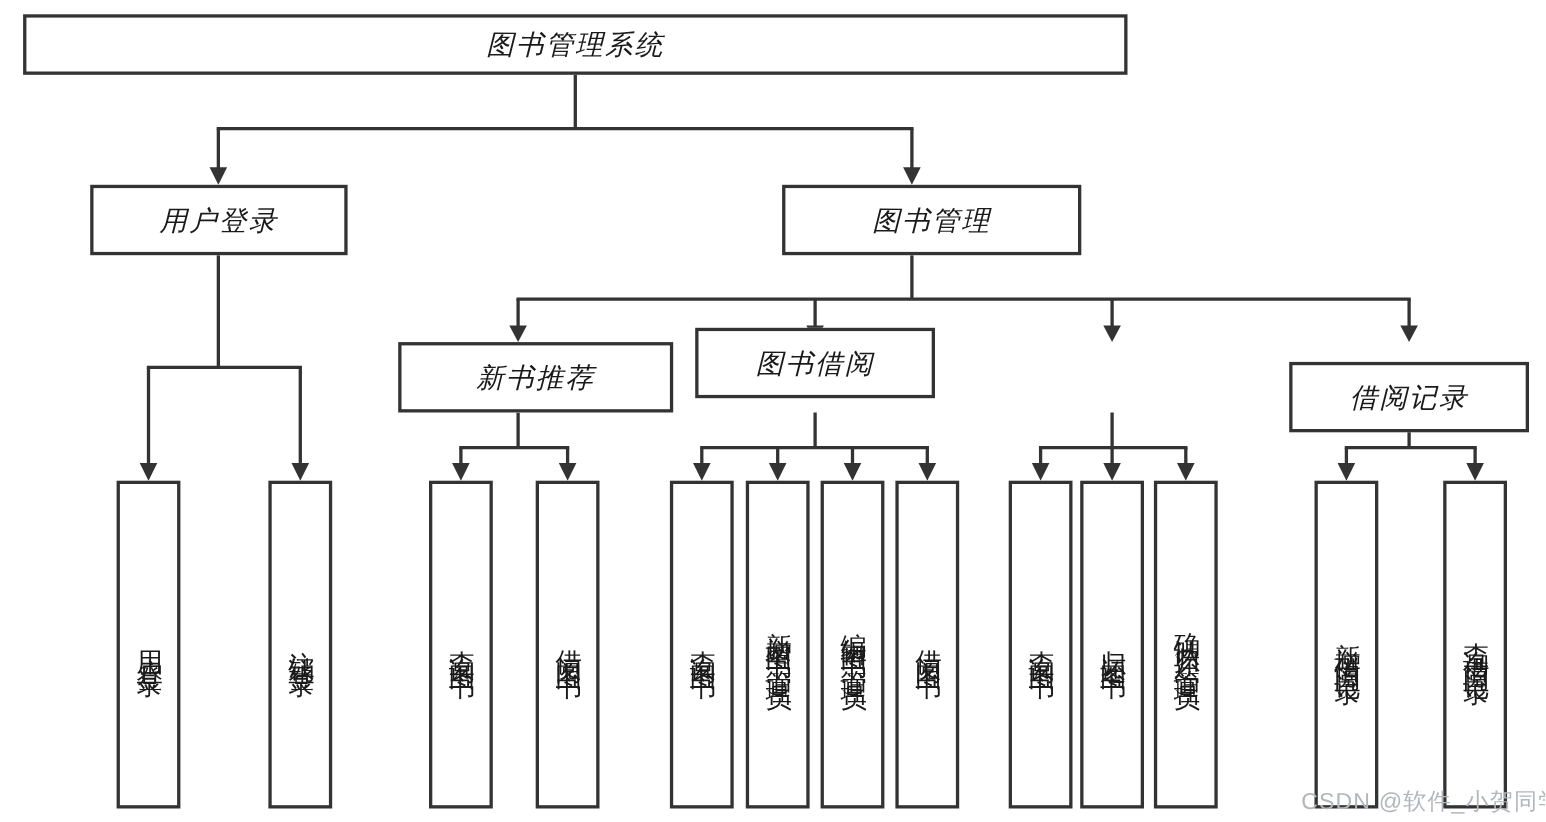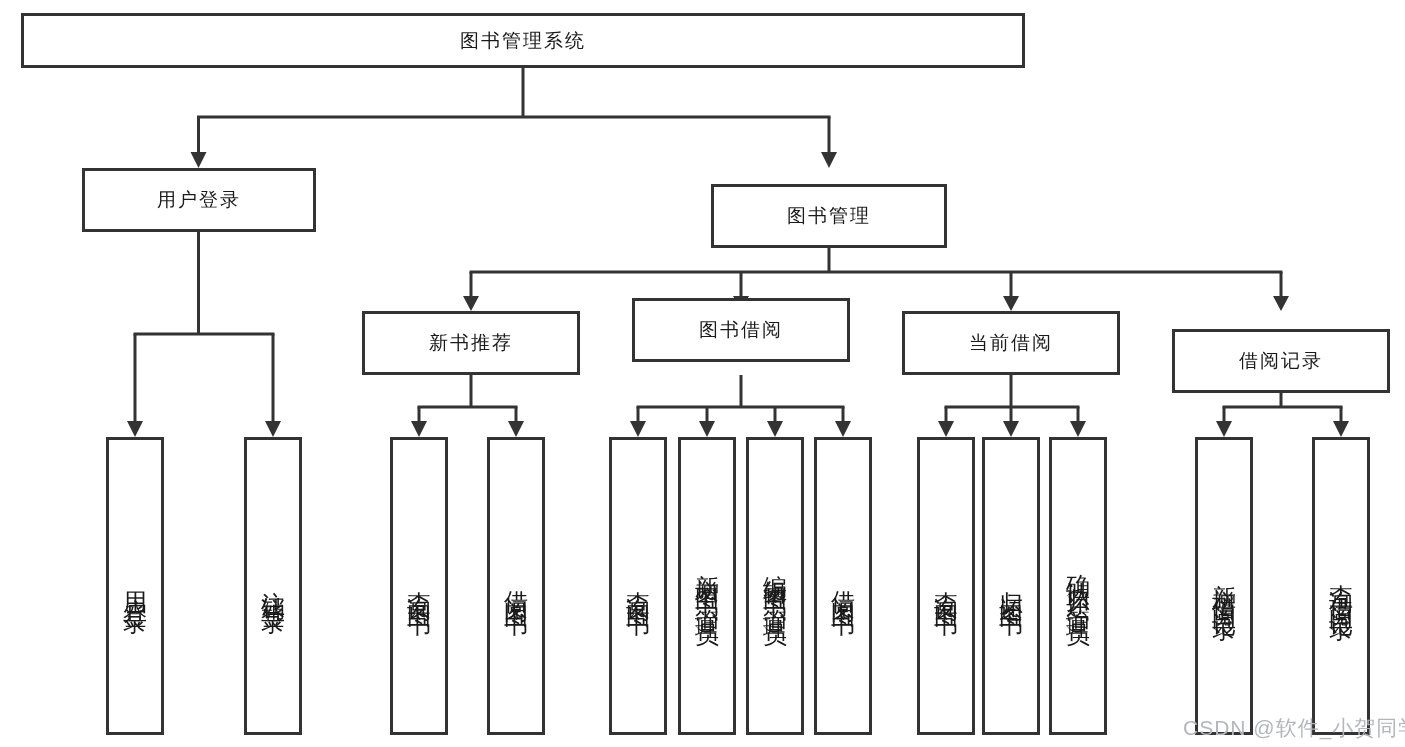--- a/index.html
+++ b/index.html
@@ -24,21 +24,21 @@
     box-sizing:border-box;
     border:3px solid var(--line);
     background:#fff;
     color:var(--text);
     display:flex;
     align-items:center;
     justify-content:center;
     z-index:2;
     text-align:center;
   }
-  .h{font-size:19px;letter-spacing:2px;white-space:nowrap;}
+  .h{font-size:25px;letter-spacing:2px;white-space:nowrap;font-style:italic;}
   .v{
     writing-mode:vertical-rl;
     text-orientation:mixed;
     font-size:24px;
     letter-spacing:7px;
     line-height:1;
   }
   .watermark{
     position:absolute;
     left:1183px;top:714px;
@@ -112,25 +112,24 @@
     <path d="M1222.5 407 H1342.5"></path>
     <path d="M1224 407 V425"></path>
       <polygon points="1216,421 1232,421 1224,437"></polygon>
     <path d="M1341 407 V425"></path>
       <polygon points="1333,421 1349,421 1341,437"></polygon>
   </svg>
 
   <div class="box h" style="left:21px;top:13px;width:1004px;height:55px;">图书管理系统</div>
 
   <div class="box h" style="left:82px;top:168px;width:234px;height:64px;">用户登录</div>
-  <div class="box h" style="left:711px;top:184px;width:236px;height:64px;">图书管理</div>
+  <div class="box h" style="left:711px;top:168px;width:272px;height:64px;">图书管理</div>
 
-  <div class="box h" style="left:362px;top:311px;width:218px;height:64px;">新书推荐</div>
+  <div class="box h" style="left:362px;top:311px;width:250px;height:64px;">新书推荐</div>
   <div class="box h" style="left:632px;top:298px;width:218px;height:64px;">图书借阅</div>
-  <div class="box h" style="left:902px;top:311px;width:218px;height:64px;">当前借阅</div>
   <div class="box h" style="left:1172px;top:311px;width:218px;height:64px;margin-top:18px;">借阅记录</div>
 
   <div class="box v" style="left:106px;top:437px;width:58px;height:298px;">用户登录</div>
   <div class="box v" style="left:244px;top:437px;width:58px;height:298px;">注销登录</div>
 
   <div class="box v" style="left:390px;top:437px;width:58px;height:298px;">查询图书</div>
   <div class="box v" style="left:487px;top:437px;width:58px;height:298px;">借阅图书</div>
 
   <div class="box v" style="left:609px;top:437px;width:58px;height:298px;">查询图书</div>
   <div class="box v" style="left:678px;top:437px;width:58px;height:298px;">新增图书（管理员）</div>

